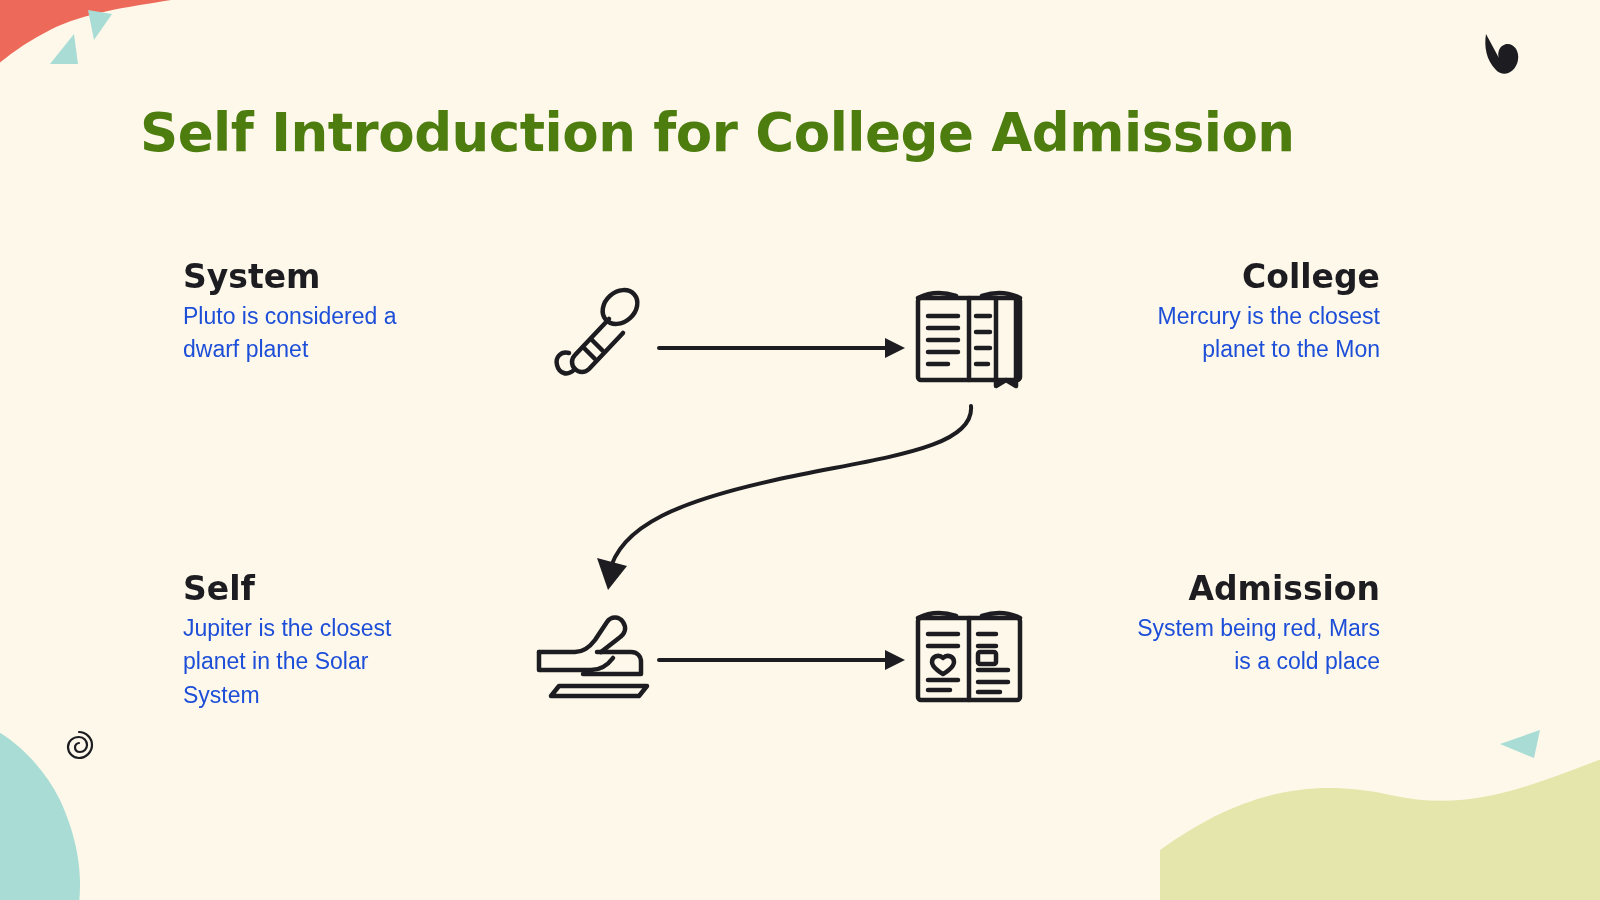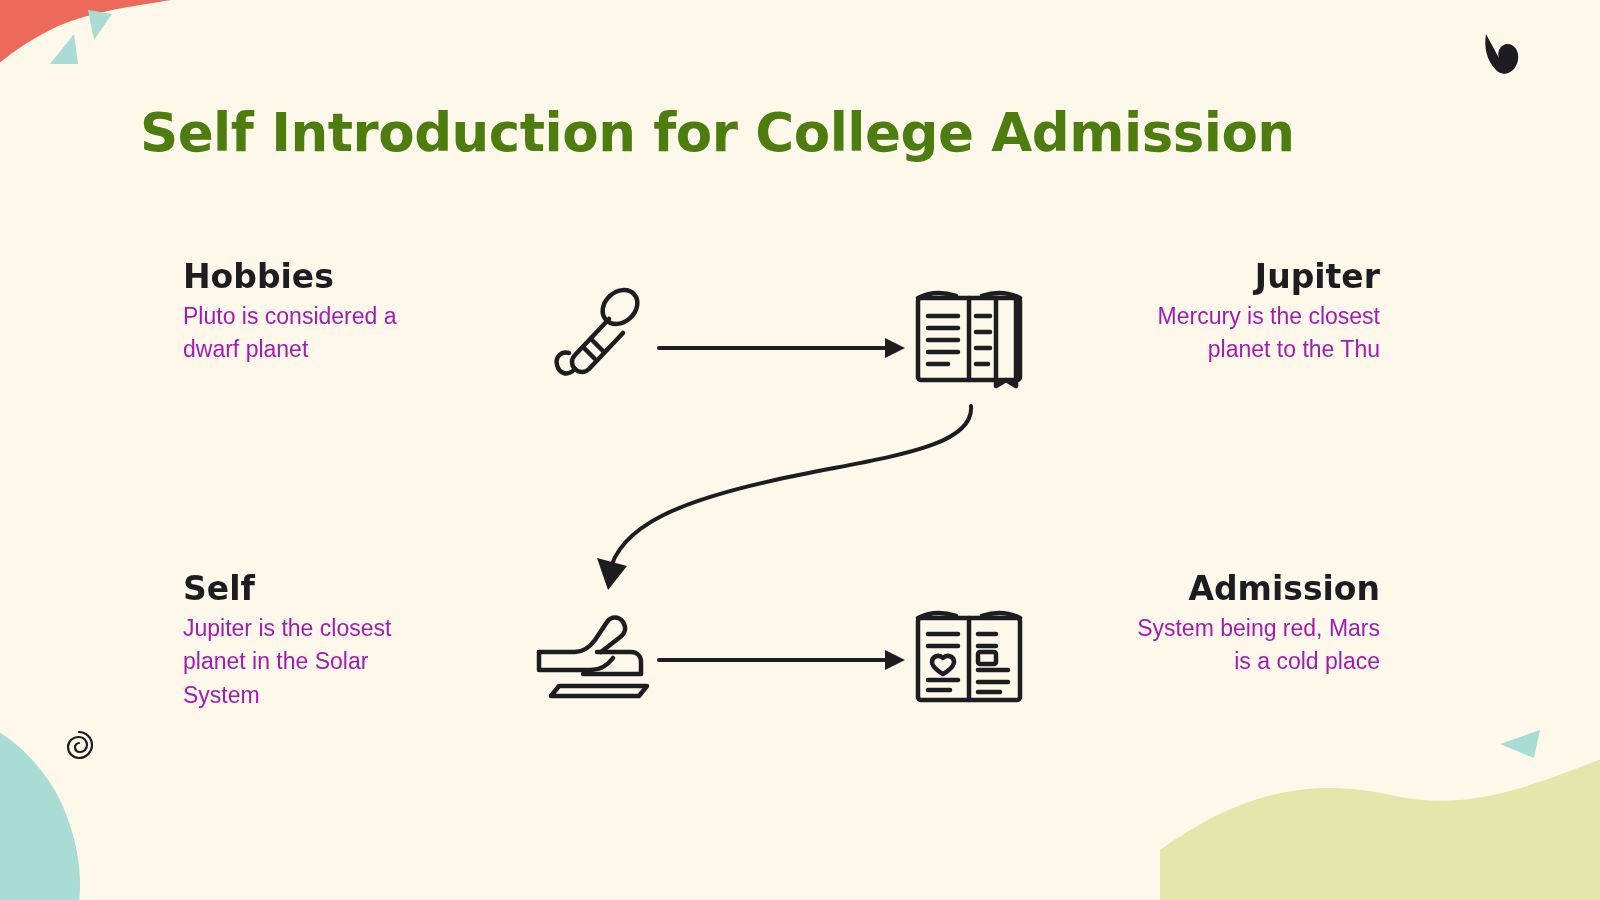--- a/index.html
+++ b/index.html
@@ -60,21 +60,21 @@
     font-size: 33px;
     font-weight: bold;
     color: #1d1d21;
     font-family: "DejaVu Sans", sans-serif;
     line-height: 1.15;
   }
   .block p {
     margin: 0;
     font-size: 23px;
     line-height: 1.45;
-    color: #a21caf;
+    color: #1d4ed8;
     font-family: "Liberation Sans", sans-serif;
   }
   .left-block  { text-align: left; }
   .right-block { text-align: right; }
 
   #block-hobbies   { top: 258px; left: 183px;  width: 260px; }
   #block-mood      { top: 570px; left: 183px;  width: 260px; }
   #block-studies   { top: 258px; right: 220px; width: 250px; }
   #block-interests { top: 570px; right: 220px; width: 250px; }
 
@@ -137,32 +137,32 @@
 
   <div class="deco spiral">
     <svg viewBox="0 0 34 34" width="34" height="34" aria-hidden="true">
       <path d="M17,4 C24,4 30,10 30,17 C30,24 24,30 17,30 C11,30 6,25 6,19 C6,13 11,9 17,9 C22,9 25,13 25,17 C25,21 22,24 18,24 C15,24 13,22 13,19 C13,17 15,15 17,15" fill="none" stroke="#1d1d21" stroke-width="2.2" stroke-linecap="round"></path>
     </svg>
   </div>
 
   <div class="title">Self Introduction for College Admission</div>
 
   <div class="block left-block" id="block-hobbies">
-    <h3>Hobbies</h3>
+    <h3>System</h3>
     <p>Pluto is considered a dwarf planet</p>
   </div>
 
   <div class="block left-block" id="block-mood">
     <h3>Self</h3>
     <p>Jupiter is the closest planet in the Solar System</p>
   </div>
 
   <div class="block right-block" id="block-studies">
-    <h3>Jupiter</h3>
-    <p>Mercury is the closest planet to the Thu</p>
+    <h3>College</h3>
+    <p>Mercury is the closest planet to the Mon</p>
   </div>
 
   <div class="block right-block" id="block-interests">
     <h3>Admission</h3>
     <p>System being red, Mars is a cold place</p>
   </div>
 
   <div class="icon-mic">
     <svg viewBox="0 0 110 110" width="110" height="110" aria-hidden="true">
       <g fill="none" stroke="#1d1d21" stroke-width="4.5" stroke-linecap="round" stroke-linejoin="round">

